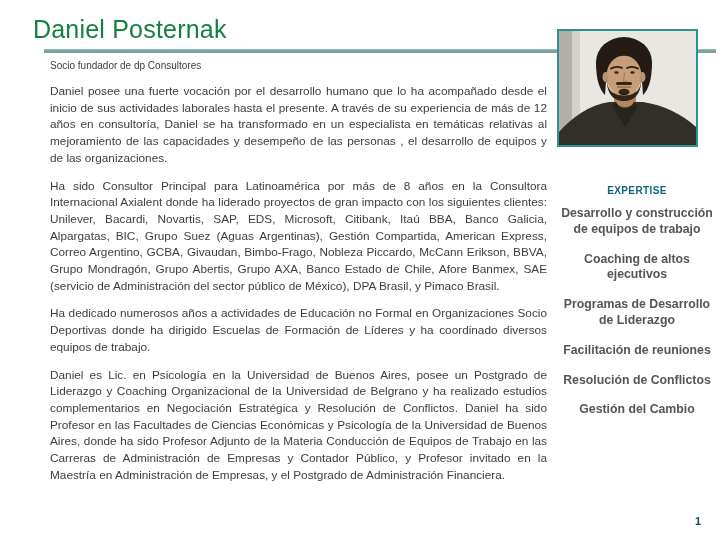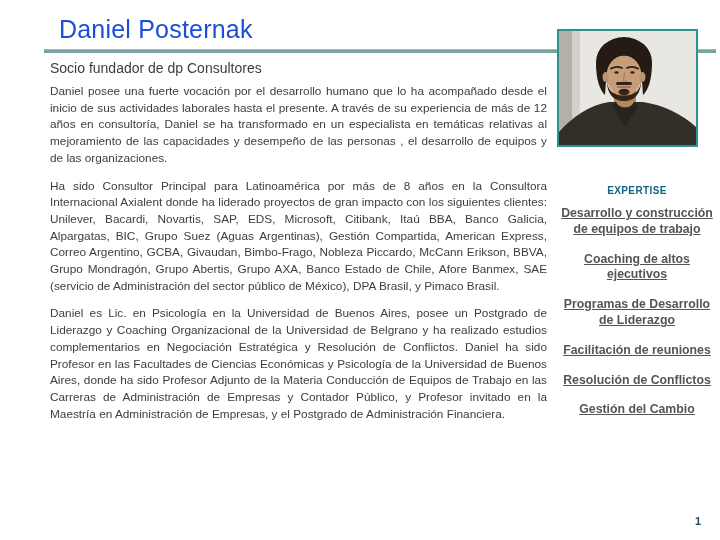--- a/index.html
+++ b/index.html
@@ -7,44 +7,44 @@
     position: relative;
     width: 720px;
     height: 540px;
     background: #ffffff;
     overflow: hidden;
     font-family: "Liberation Sans", sans-serif;
     color: #3d3d3d;
   }
   .title {
     position: absolute;
-    left: 59px;
+    left: 33px;
     top: 15px;
     margin: 0;
     font-size: 25px;
     font-weight: 400;
     letter-spacing: 0.2px;
-    color: #1d4ed8;
+    color: #15803d;
     z-index: 1;
   }
   .rule {
     position: absolute;
     left: 44px;
     top: 49px;
     width: 672px;
     height: 3px;
     background: #7aa49f;
     border-top: 1px solid #9dbcb8;
     z-index: 1;
   }
   .subtitle {
     position: absolute;
     left: 50px;
     top: 60px;
-    font-size: 14px;
+    font-size: 10px;
     color: #3d3d3d;
     z-index: 1;
   }
   .body-col {
     position: absolute;
     left: 50px;
     top: 83px;
     width: 497px;
     font-size: 11.8px;
     line-height: 16.7px;
@@ -80,21 +80,20 @@
     letter-spacing: 0.4px;
     color: #10647f;
     margin-bottom: 10px;
   }
   .exp-item {
     font-size: 12.3px;
     font-weight: bold;
     line-height: 15.8px;
     color: #555555;
     margin-bottom: 14px;
-    text-decoration: underline;
   }
   .page-number {
     position: absolute;
     right: 19px;
     bottom: 13px;
     font-size: 11px;
     font-weight: bold;
     color: #1d4a61;
     z-index: 1;
   }
@@ -106,20 +105,21 @@
 
   <h1 class="title">Daniel Posternak</h1>
 
   <div class="rule"></div>
 
   <div class="subtitle">Socio fundador de dp Consultores</div>
 
   <div class="body-col">
     <p>Daniel posee una fuerte vocación por el desarrollo humano que lo ha acompañado desde el inicio de sus actividades laborales hasta el presente. A través de su experiencia de más de 12 años en consultoría, Daniel se ha transformado en un especialista en temáticas relativas al mejoramiento de las capacidades y desempeño de las personas , el desarrollo de equipos y de las organizaciones.</p>
     <p>Ha sido Consultor Principal para Latinoamérica por más de 8 años en la Consultora Internacional Axialent donde ha liderado proyectos de gran impacto con los siguientes clientes: Unilever, Bacardi, Novartis, SAP, EDS, Microsoft, Citibank, Itaú BBA, Banco Galicia, Alpargatas, BIC, Grupo Suez (Aguas Argentinas), Gestión Compartida, American Express, Correo Argentino, GCBA, Givaudan, Bimbo-Frago, Nobleza Piccardo, McCann Erikson, BBVA, Grupo Mondragón, Grupo Abertis, Grupo AXA, Banco Estado de Chile, Afore Banmex, SAE (servicio de Administración del sector público de México), DPA Brasil, y Pimaco Brasil.</p>
+    <p>Ha dedicado numerosos años a actividades de Educación no Formal en Organizaciones Socio Deportivas donde ha dirigido Escuelas de Formación de Líderes y ha coordinado diversos equipos de trabajo.</p>
     <p>Daniel es Lic. en Psicología en la Universidad de Buenos Aires, posee un Postgrado de Liderazgo y Coaching Organizacional de la Universidad de Belgrano y ha realizado estudios complementarios en Negociación Estratégica y Resolución de Conflictos. Daniel ha sido Profesor en las Facultades de Ciencias Económicas y Psicología de la Universidad de Buenos Aires, donde ha sido Profesor Adjunto de la Materia Conducción de Equipos de Trabajo en las Carreras de Administración de Empresas y Contador Público, y Profesor invitado en la Maestría en Administración de Empresas, y el Postgrado de Administración Financiera.</p>
   </div>
 
   <figure class="photo" role="img" aria-label="Portrait photo of Daniel Posternak">
     <svg width="137" height="114" viewBox="0 0 137 114" preserveAspectRatio="none" xmlns="http://www.w3.org/2000/svg">
 
       <rect x="0" y="0" width="137" height="114" fill="#e9e7e1"></rect>
       <rect x="0" y="0" width="13" height="114" fill="#b2b0a9"></rect>
       <rect x="13" y="0" width="8" height="114" fill="#d3d1ca"></rect>
 

